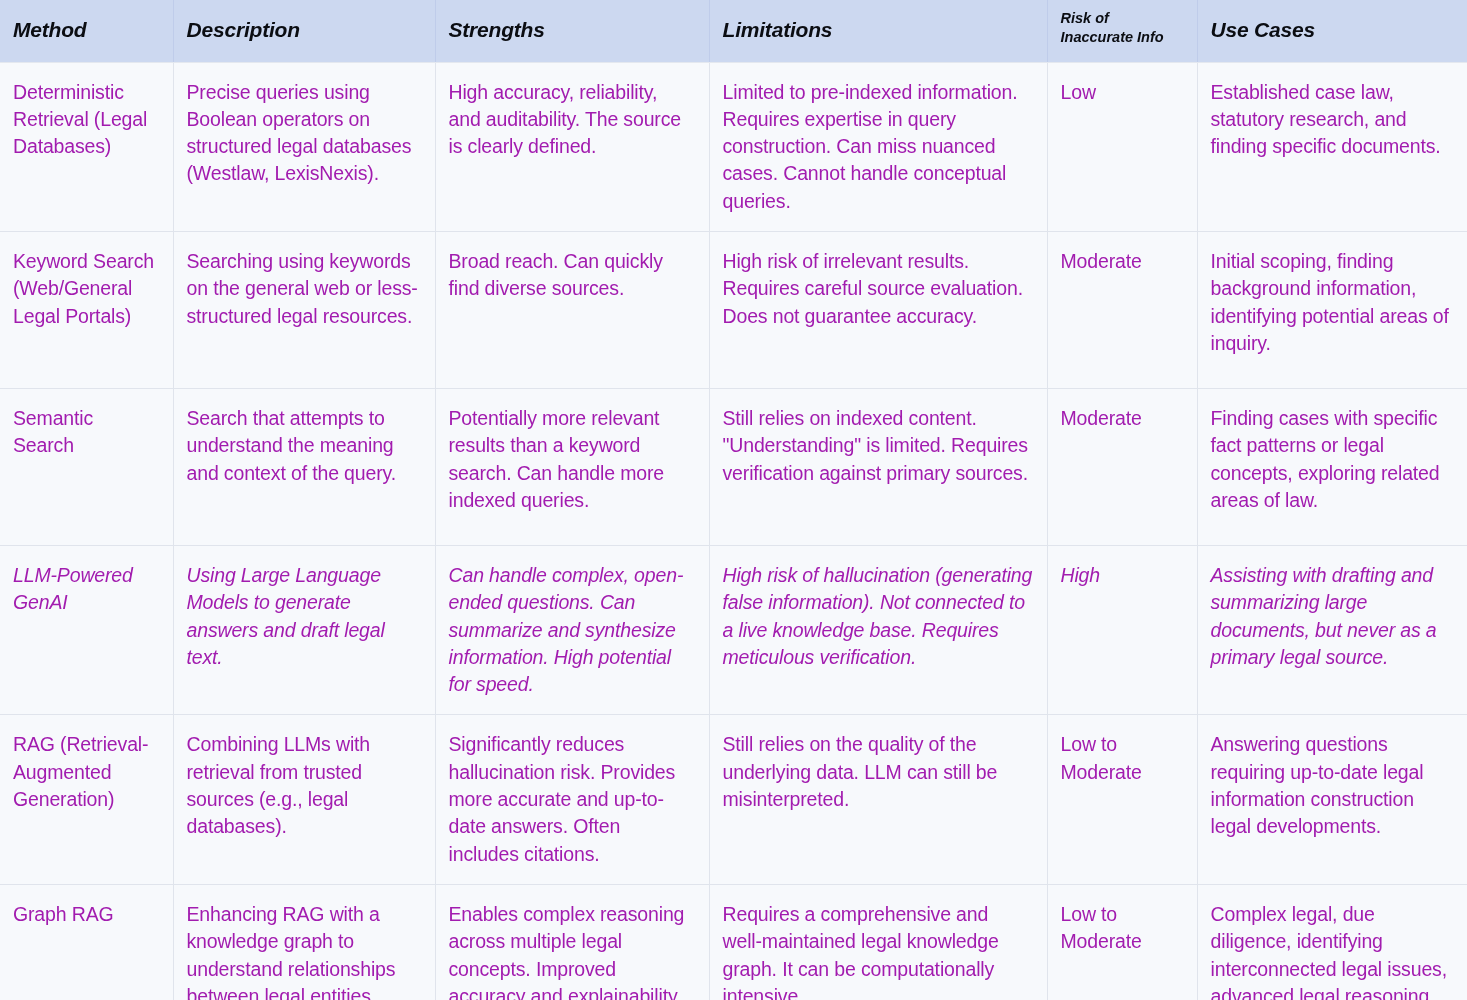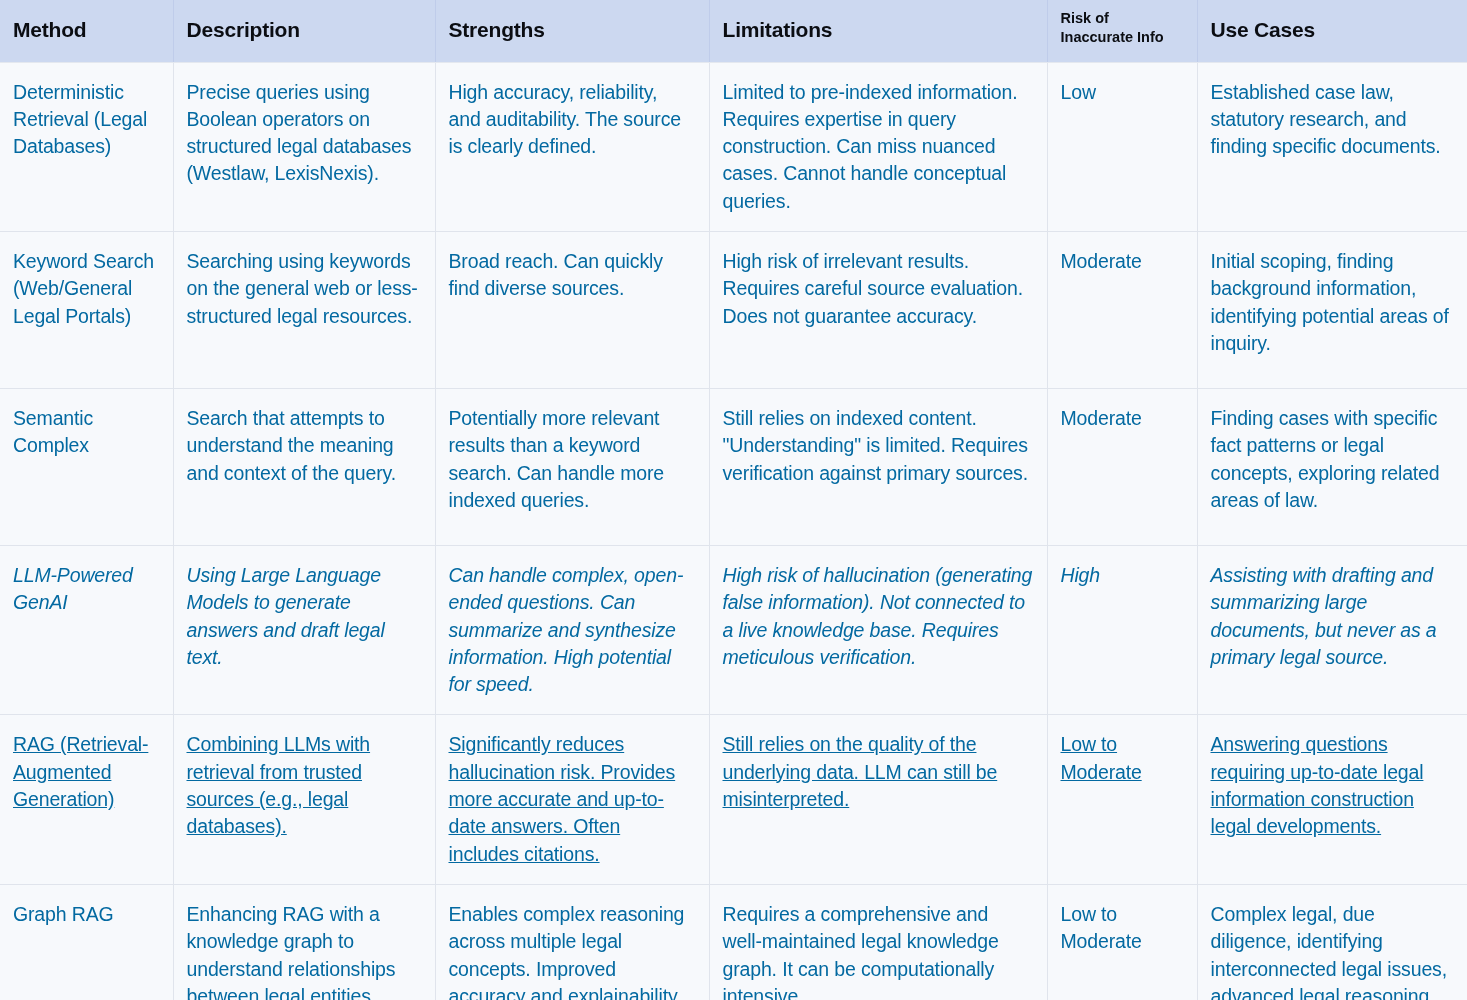--- a/index.html
+++ b/index.html
@@ -27,20 +27,21 @@
   table.comparison {
     width: 1467px;
     border-collapse: collapse;
     table-layout: fixed;
     background: #f7f9fc;
   }
 
   
   table.comparison thead tr {
     background: #ccd8f0;
+    font-style: italic;
   }
   table.comparison thead th {
     background: #ccd8f0;
     border-right: 1px solid #bfccea;
     border-bottom: 1px solid #e4e8ef;
     text-align: left;
     vertical-align: middle;
     padding: 14px 14px 14px 13px;
     height: 62px;
     box-sizing: border-box;
@@ -62,21 +63,21 @@
 
   
   table.comparison tbody td {
     background: #f7f9fc;
     border-right: 1px solid #e0e4ec;
     border-bottom: 1px solid #e0e4ec;
     vertical-align: top;
     text-align: left;
     padding: 16px 14px 16px 13px;
     box-sizing: border-box;
-    color: #0369a1;
+    color: #a21caf;
     font-size: 19.5px;
     line-height: 27.3px;
     letter-spacing: -0.15px;
     word-wrap: break-word;
     overflow-wrap: break-word;
     word-break: break-word;
   }
   table.comparison tbody td:last-child {
     border-right: none;
     margin-left: 16px;
@@ -91,21 +92,21 @@
   col.c-strengths   { width: 274px; }
   col.c-limitations { width: 338px; }
   col.c-risk        { width: 150px; }
   col.c-usecases    { width: 270px; }
 
   
   tr.row-0 td { height: 153px; }
   tr.row-1 td { height: 157px; }
   tr.row-2 td { height: 157px; }
   tr.row-3 td { height: 156px; font-style: italic; }
-  tr.row-4 td { height: 157px; text-decoration: underline; }
+  tr.row-4 td { height: 157px; }
   tr.row-5 td { height: 156px; }
 </style>
 </head>
 <body>
 
 <div class="table-wrap">
   <table class="comparison">
     <colgroup>
       <col class="c-method">
       <col class="c-description">
@@ -138,21 +139,21 @@
         </tr>
         <tr class="row-1">
           <td>Keyword Search (Web/General Legal Portals)</td>
           <td>Searching using keywords on the general web or less-structured legal resources.</td>
           <td>Broad reach. Can quickly find diverse sources.</td>
           <td>High risk of irrelevant results. Requires careful source evaluation. Does not guarantee accuracy.</td>
           <td>Moderate</td>
           <td>Initial scoping, finding background information, identifying potential areas of inquiry.</td>
         </tr>
         <tr class="row-2">
-          <td>Semantic Complex</td>
+          <td>Semantic Search</td>
           <td>Search that attempts to understand the meaning and context of the query.</td>
           <td>Potentially more relevant results than a keyword search. Can handle more indexed queries.</td>
           <td>Still relies on indexed content. "Understanding" is limited. Requires verification against primary sources.</td>
           <td>Moderate</td>
           <td>Finding cases with specific fact patterns or legal concepts, exploring related areas of law.</td>
         </tr>
         <tr class="row-3">
           <td>LLM-Powered GenAI</td>
           <td>Using Large Language Models to generate answers and draft legal text.</td>
           <td>Can handle complex, open-ended questions. Can summarize and synthesize information. High potential for speed.</td>

